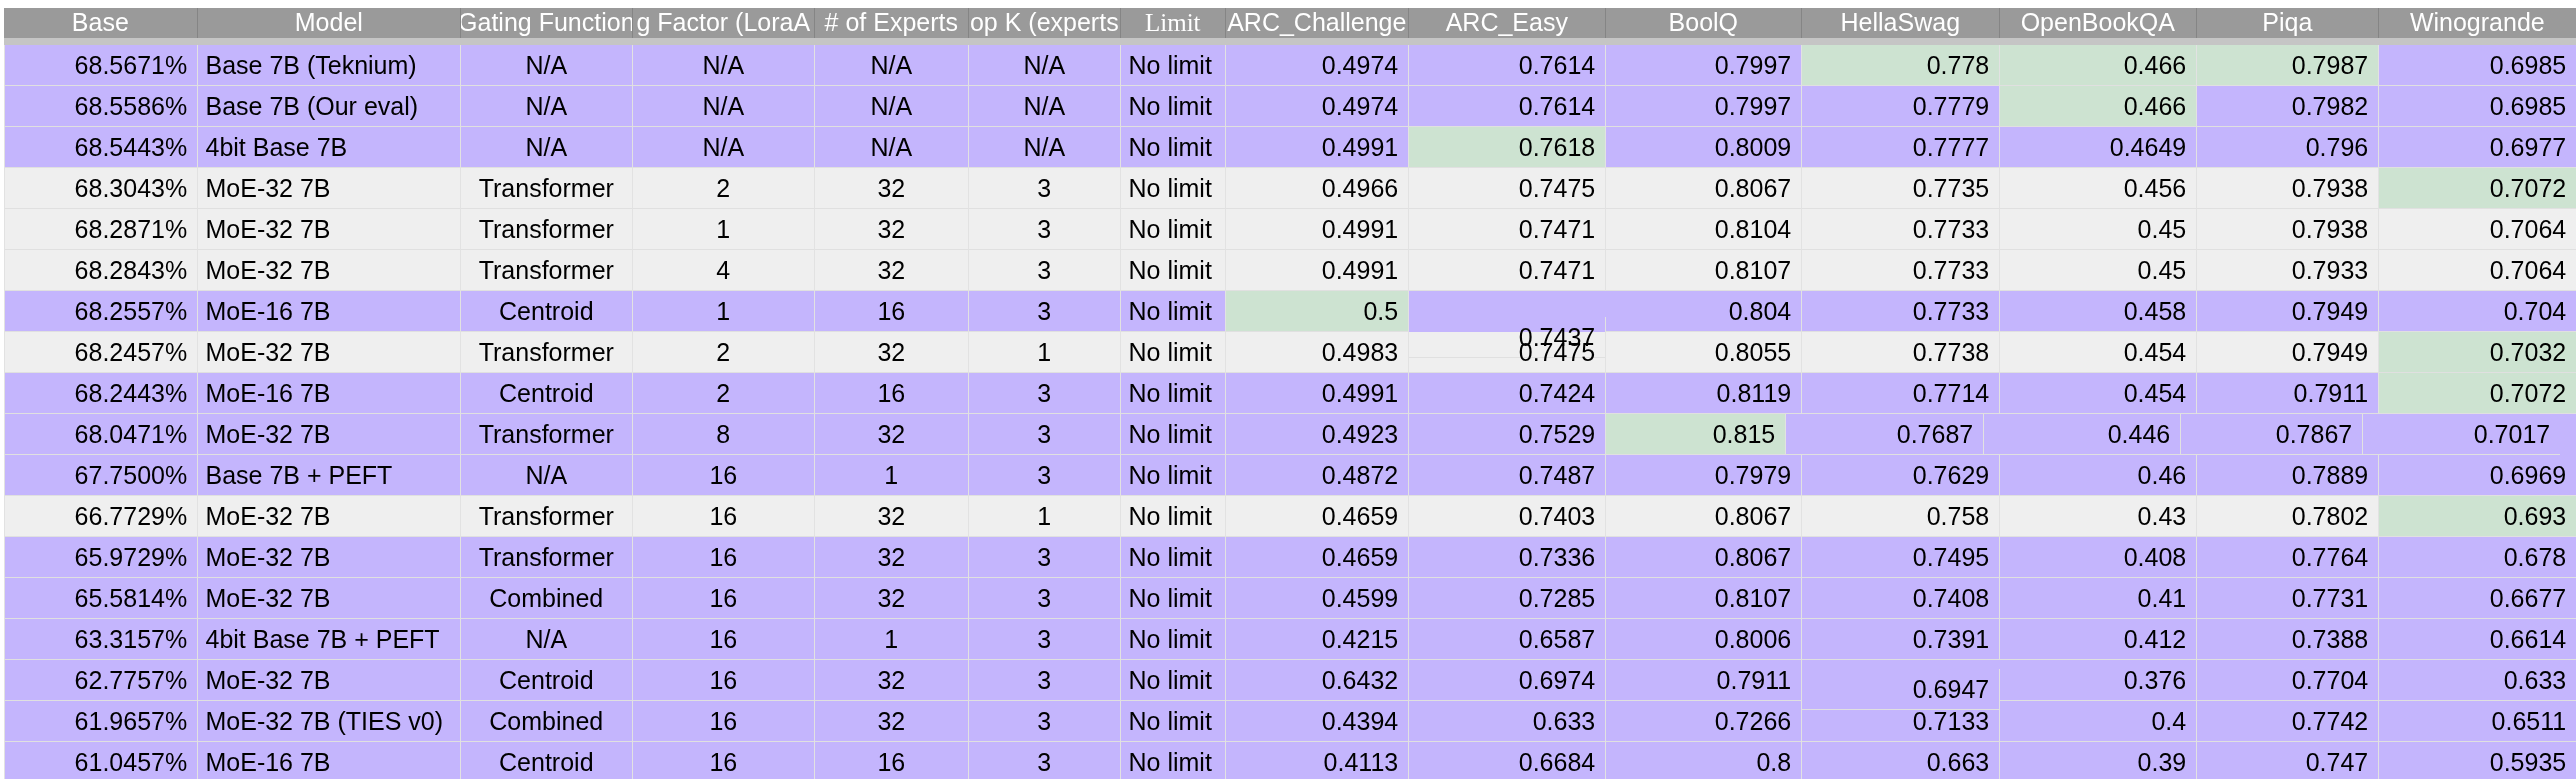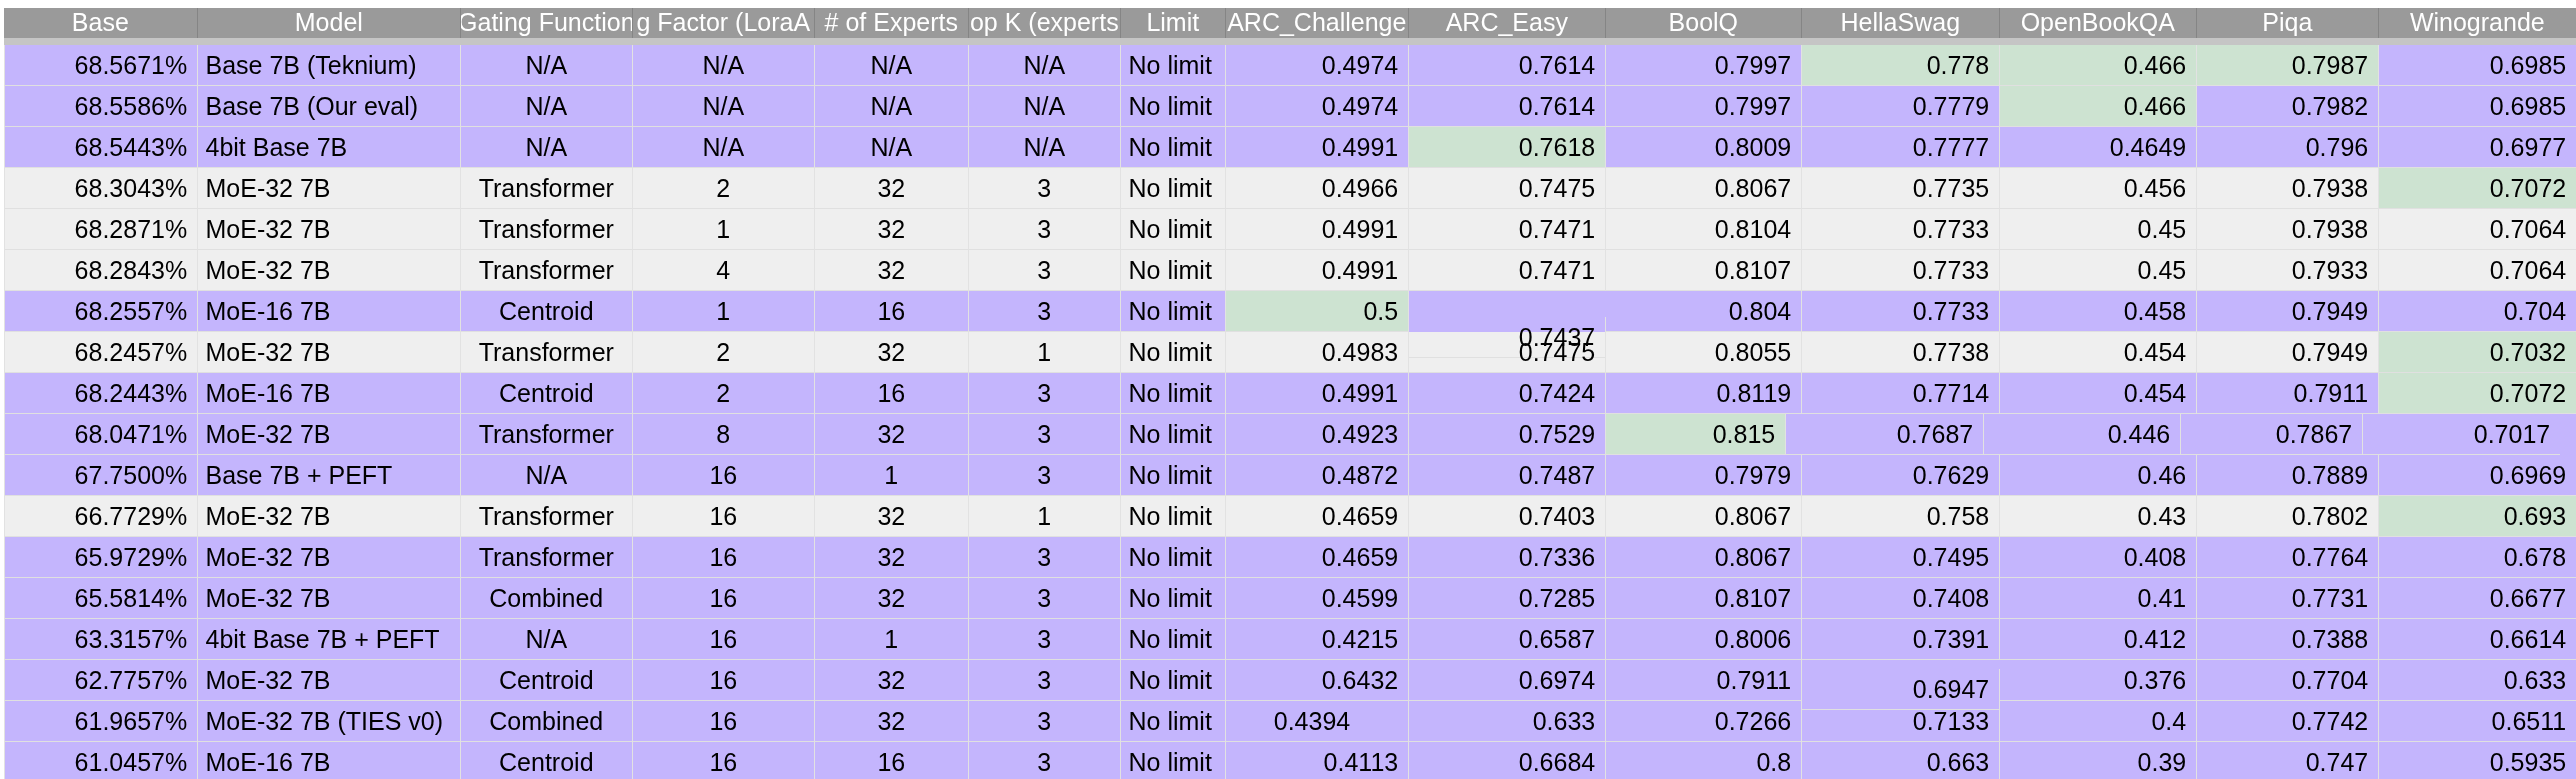--- a/index.html
+++ b/index.html
@@ -79,21 +79,21 @@
 <div class="left-edge"></div>
 
 <div class="sheet">
   <div class="header-row">
       <div class="header-cell" style="width: 194px;">Base</div>
       <div class="header-cell" style="width: 263px;">Model</div>
       <div class="header-cell" style="width: 172px;">Gating Function</div>
       <div class="header-cell" style="width: 182px;">g Factor (LoraA</div>
       <div class="header-cell" style="width: 154px;"># of Experts</div>
       <div class="header-cell" style="width: 152px;">op K (experts</div>
-      <div class="header-cell" style="width: 105px;">Limit</div>
+      <div class="header-cell" style="width: 105px; font-family: Liberation Serif, serif;">Limit</div>
       <div class="header-cell" style="width: 183px;">ARC_Challenge</div>
       <div class="header-cell" style="width: 197px;">ARC_Easy</div>
       <div class="header-cell" style="width: 196px;">BoolQ</div>
       <div class="header-cell" style="width: 198px;">HellaSwag</div>
       <div class="header-cell" style="width: 197px;">OpenBookQA</div>
       <div class="header-cell" style="width: 182px;">Piqa</div>
       <div class="header-cell last" style="width: 197px;">Winogrande</div>
     </div>
   <div class="freeze-divider"></div>
   <div class="rows">
@@ -354,21 +354,21 @@
         <div class="cell align-right last" style="width: 197px;">0.633</div>
       </div>
       <div class="row">
         <div class="cell align-right" style="width: 194px;">61.9657%</div>
         <div class="cell align-left" style="width: 263px;">MoE-32 7B (TIES v0)</div>
         <div class="cell align-center" style="width: 172px;">Combined</div>
         <div class="cell align-center" style="width: 182px;">16</div>
         <div class="cell align-center" style="width: 154px;">32</div>
         <div class="cell align-center" style="width: 152px;">3</div>
         <div class="cell align-left" style="width: 105px;">No limit</div>
-        <div class="cell align-right" style="width: 183px; text-align: center;">0.4394</div>
+        <div class="cell align-right" style="width: 183px;">0.4394</div>
         <div class="cell align-right" style="width: 197px;">0.633</div>
         <div class="cell align-right" style="width: 196px;">0.7266</div>
         <div class="cell align-right" style="width: 198px;">0.7133</div>
         <div class="cell align-right" style="width: 197px;">0.4</div>
         <div class="cell align-right" style="width: 182px;">0.7742</div>
         <div class="cell align-right last" style="width: 197px;">0.6511</div>
       </div>
       <div class="row">
         <div class="cell align-right" style="width: 194px;">61.0457%</div>
         <div class="cell align-left" style="width: 263px;">MoE-16 7B</div>

